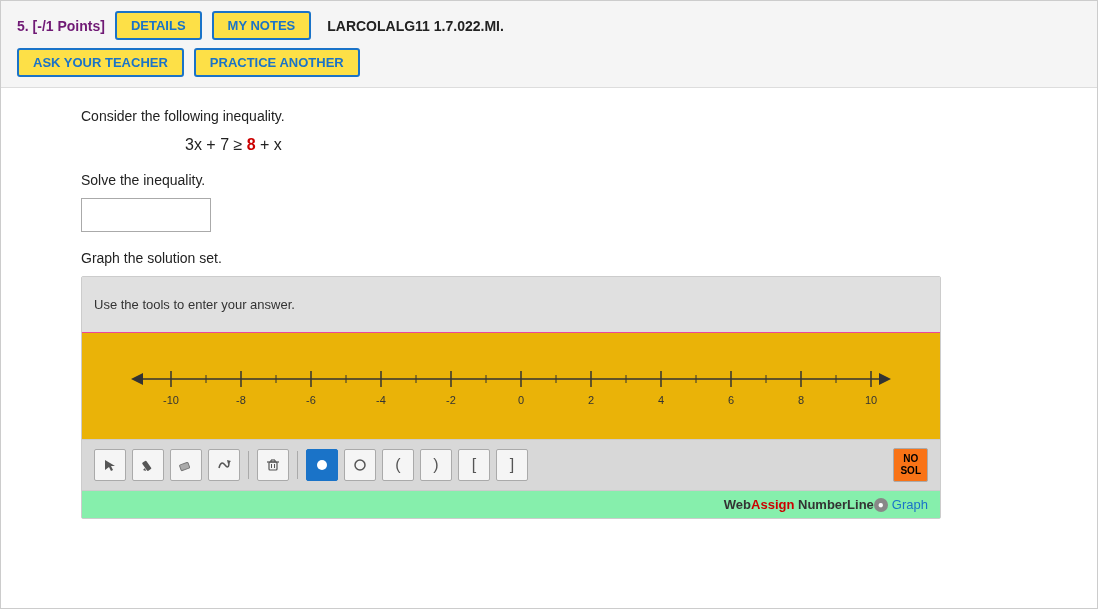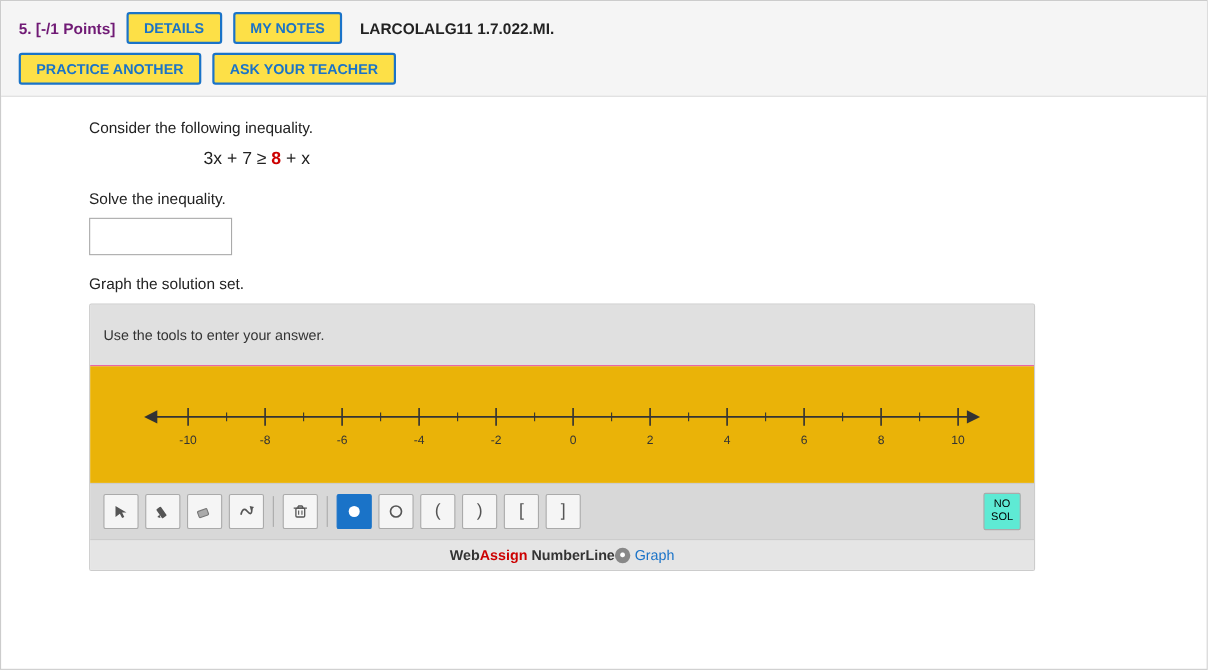--- a/index.html
+++ b/index.html
@@ -136,35 +136,35 @@
     }
     .tool-separator {
       width: 1px;
       height: 28px;
       background: #aaa;
       margin: 0 2px;
     }
     .no-sol-btn {
       margin-left: auto;
       border: 1px solid #aaa;
-      background: #5eead4;
+      background: #f97316;
       font-size: 10px;
-      font-weight: normal;
+      font-weight: bold;
       padding: 4px 6px;
       cursor: pointer;
       text-align: center;
       line-height: 1.2;
       border-radius: 2px;
     }
     .graph-footer {
-      background: #e5e5e5;
+      background: #86efac;
       padding: 6px 12px;
       display: flex;
       align-items: center;
-      justify-content: center;
+      justify-content: flex-end;
       border-top: 1px solid #ccc;
     }
     .webassign-logo {
       font-size: 13px;
       font-weight: bold;
       color: #333;
     }
     .webassign-logo .wa-red {
       color: #c00;
     }
@@ -195,22 +195,22 @@
 <div class="page-wrapper">
 
   <div class="top-bar">
     <div class="top-row">
       <span class="question-label">5.  [-/1 Points]</span>
       <button class="btn-outline">DETAILS</button>
       <button class="btn-outline">MY NOTES</button>
       <span class="problem-id">LARCOLALG11 1.7.022.MI.</span>
     </div>
     <div class="second-row">
+      <button class="btn-outline">ASK YOUR TEACHER</button>
       <button class="btn-outline">PRACTICE ANOTHER</button>
-      <button class="btn-outline">ASK YOUR TEACHER</button>
     </div>
   </div>
 
   <div class="content-area">
     <p class="consider-text">Consider the following inequality.</p>
     <div class="inequality">
       <span>3x + 7 ≥ </span><span class="red">8</span><span> + x</span>
     </div>
     <p class="solve-text">Solve the inequality.</p>
     <input type="text" class="answer-box" style="display: block; padding: 4px 8px;">

